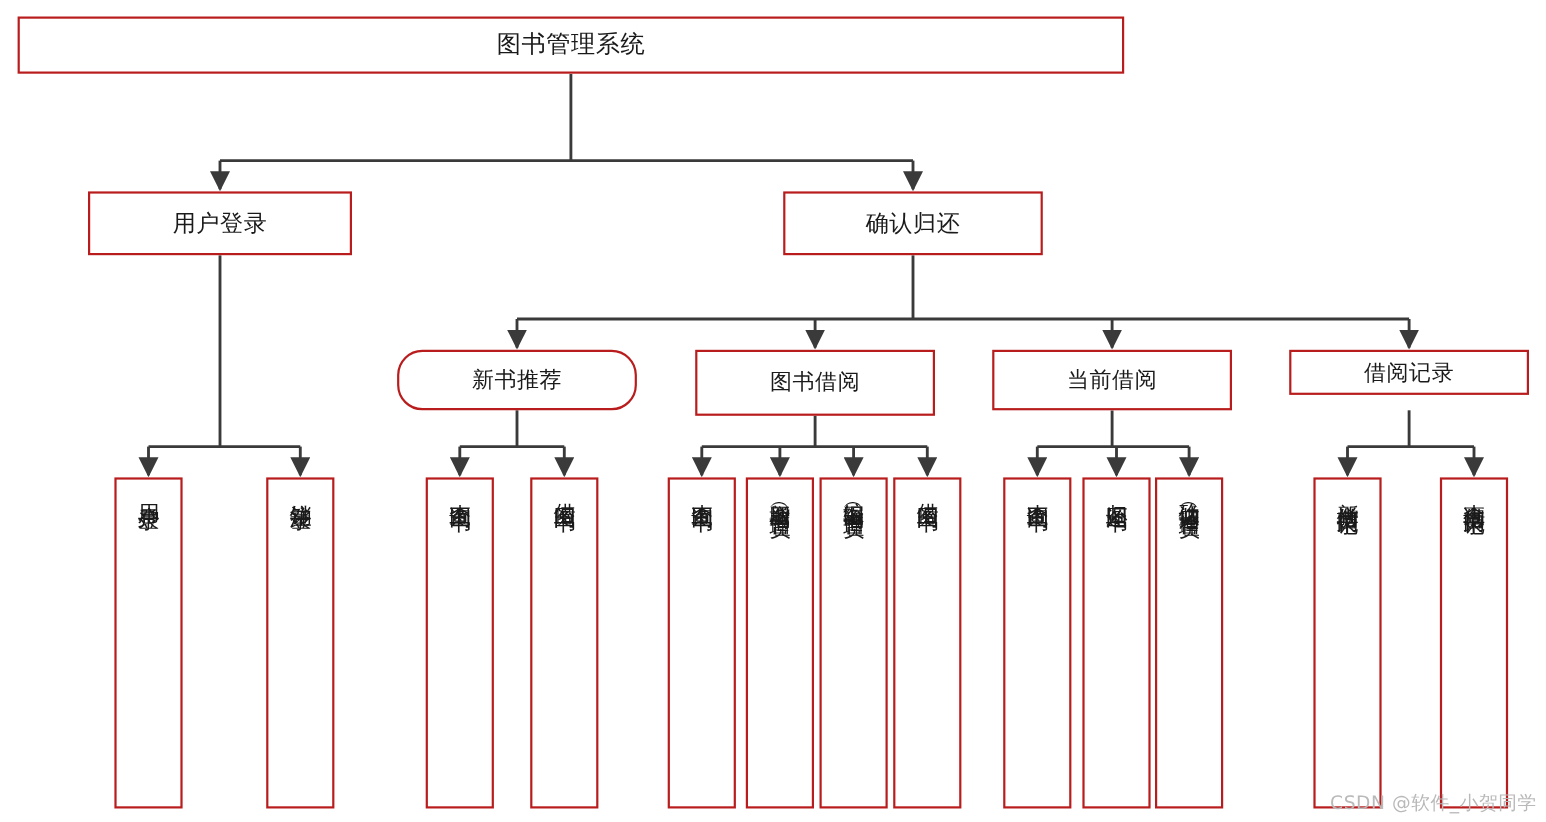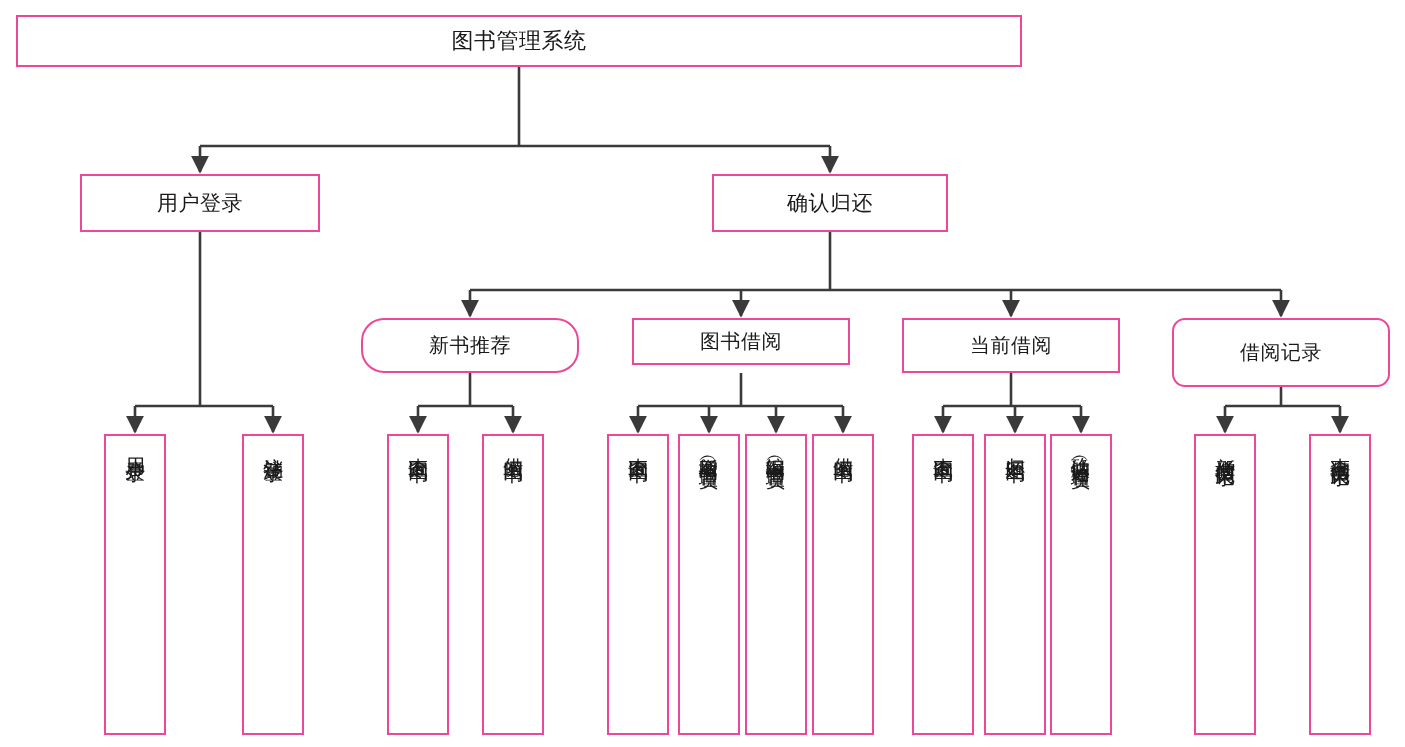--- a/index.html
+++ b/index.html
@@ -21,21 +21,21 @@
     position: absolute;
     left: 0;
     top: 0;
     width: 1405px;
     height: 747px;
     pointer-events: none;
   }
   .node {
     position: absolute;
     box-sizing: border-box;
-    border: 2px solid #ec4899;
+    border: 2px solid #b91c1c;
     background: #ffffff;
     display: flex;
     align-items: center;
     justify-content: center;
     color: #1a1a1a;
   }
   .node .lbl {
     display: block;
     text-align: center;
     line-height: 1.18;
@@ -129,27 +129,27 @@
       </div>
       <div class="node level2" style="left: 80px; top: 174px; width: 240px; height: 58px;">
         <span class="lbl">用户登录</span>
       </div>
       <div class="node level2" style="left: 712px; top: 174px; width: 236px; height: 58px;">
         <span class="lbl">确认归还</span>
       </div>
       <div class="node level3" style="left: 361px; top: 318px; width: 218px; height: 55px; border-radius: 23px;">
         <span class="lbl">新书推荐</span>
       </div>
-      <div class="node level3" style="left: 632px; top: 318px; width: 218px; height: 47px;">
+      <div class="node level3" style="left: 632px; top: 318px; width: 218px; height: 60px;">
         <span class="lbl">图书借阅</span>
       </div>
       <div class="node level3" style="left: 902px; top: 318px; width: 218px; height: 55px;">
         <span class="lbl">当前借阅</span>
       </div>
-      <div class="node level3" style="left: 1172px; top: 318px; width: 218px; height: 69px; border-radius: 13px;">
+      <div class="node level3" style="left: 1172px; top: 318px; width: 218px; height: 41px;">
         <span class="lbl">借阅记录</span>
       </div>
       <div class="node leaf" style="left: 104px; top: 434px; width: 62px; height: 301px;">
         <span class="lbl">用户登录</span>
       </div>
       <div class="node leaf" style="left: 242px; top: 434px; width: 62px; height: 301px;">
         <span class="lbl">注销登录</span>
       </div>
       <div class="node leaf" style="left: 387px; top: 434px; width: 62px; height: 301px;">
         <span class="lbl">查询图书</span>
@@ -179,13 +179,14 @@
         <span class="lbl">确认归还（管理员）</span>
       </div>
       <div class="node leaf" style="left: 1194px; top: 434px; width: 62px; height: 301px;">
         <span class="lbl">新增借阅记录</span>
       </div>
       <div class="node leaf" style="left: 1309px; top: 434px; width: 62px; height: 301px;">
         <span class="lbl">查询借阅记录</span>
       </div>
     </div>
 
+  <div id="watermark">CSDN @软件_小贺同学</div>
 </div>
 
 </body></html>

